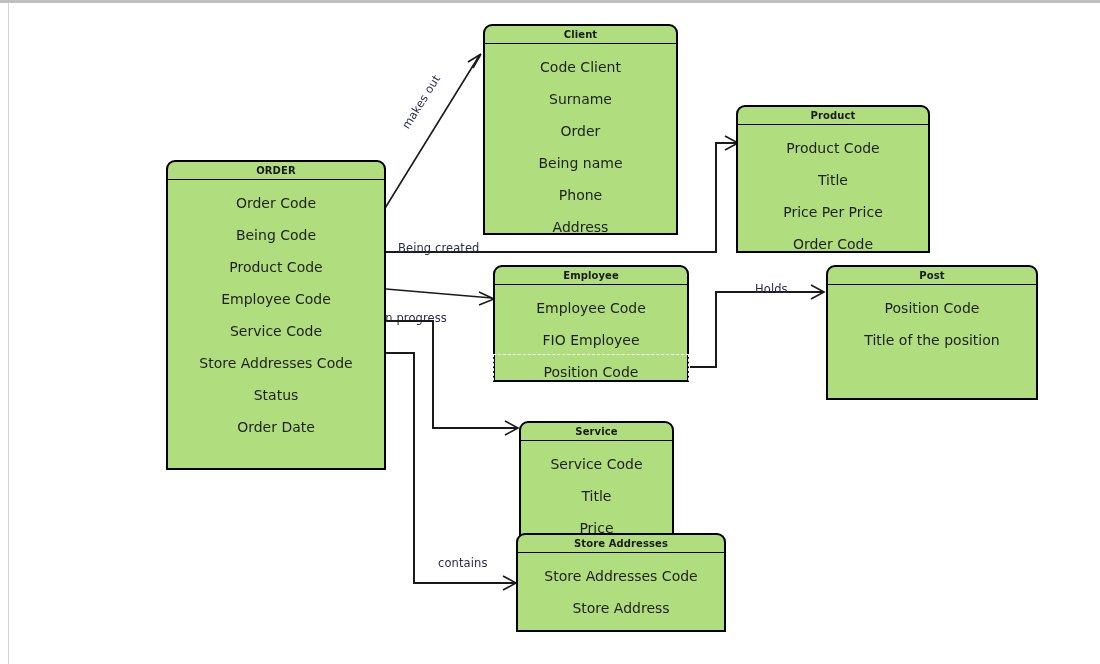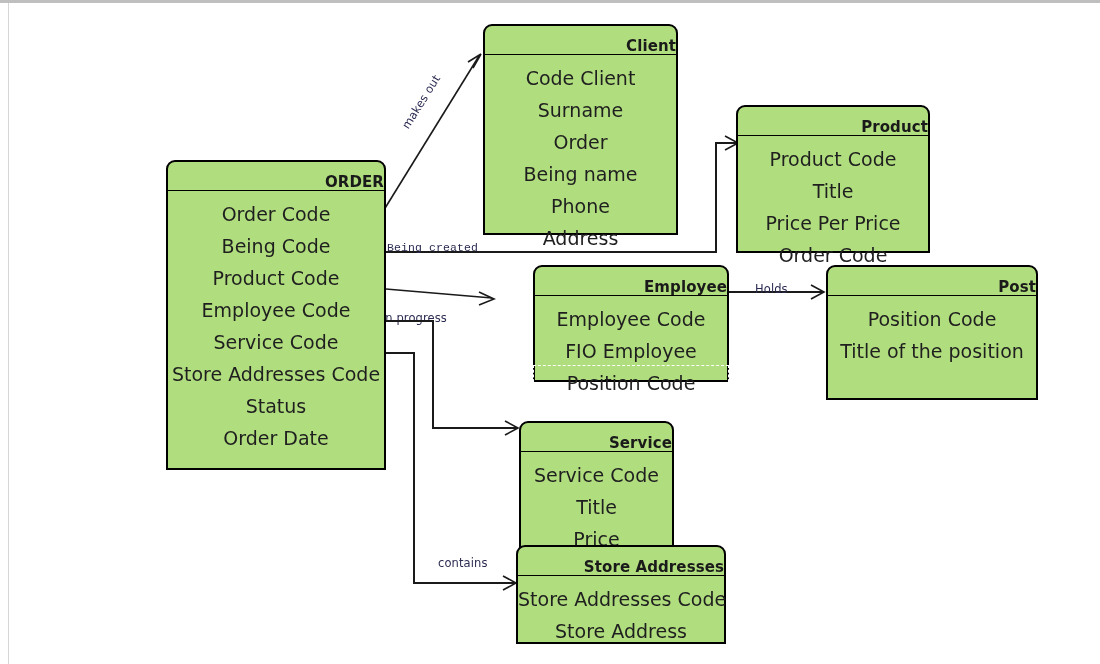--- a/index.html
+++ b/index.html
@@ -32,33 +32,33 @@
   
   .entity {
     position: absolute;
     box-sizing: border-box;
     background: #b0dd7e;
     border: 2px solid #000000;
     border-radius: 9px 9px 0 0;
     color: #1a1a1a;
   }
   .entity-title {
-    font-size: 15px;
+    font-size: 10px;
     font-weight: bold;
-    text-align: right;
+    text-align: center;
     line-height: 16px;
-    padding-top: 12px;
+    padding-top: 1px;
     border-bottom: 1.6px solid #000000;
     letter-spacing: 0.1px;
   }
   .entity-body {
     padding-top: 7px;
   }
   .attr {
-    font-size: 19px;
+    font-size: 14px;
     line-height: 32px;
     text-align: center;
     white-space: nowrap;
     color: #1f1f1f;
   }
   .attr.selected {
     outline: 1.5px dashed #ffffff;
     outline-offset: 1px;
   }
 
@@ -95,21 +95,21 @@
     <polyline points="468,62 481,54 473,68" fill="none" stroke="#1a1a1a" stroke-width="1.6"></polyline>
   </svg>
   <div class="edge-label" style="left:399px; top:124px; transform:rotate(-58deg); transform-origin:left top;">makes out</div>
 
   <div class="seg h" style="left:374px; top:251px; width:343px;"></div>
   <div class="seg v" style="left:715px; top:142px; height:110px;"></div>
   <div class="seg h" style="left:715px; top:142px; width:22px;"></div>
   <svg class="arrow-svg" style="left:725px; top:134px; width:20px; height:20px;">
     <polyline points="0,2 13,9 0,16" fill="none" stroke="#1a1a1a" stroke-width="1.6"></polyline>
   </svg>
-  <div class="edge-label" style="left:387px; top:241px;font-family:Liberation Mono, monospace;">Being created</div>
+  <div class="edge-label" style="left:398px; top:241px;">Being created</div>
 
   <svg class="arrow-svg" style="left:0;top:0;width:1100px;height:664px;">
     <line x1="374" y1="288" x2="492" y2="298" stroke="#1a1a1a" stroke-width="1.6"></line>
     <polyline points="479,292 494,299 479,305" fill="none" stroke="#1a1a1a" stroke-width="1.6"></polyline>
   </svg>
   <div class="edge-label" style="left:382px; top:311px;">in progress</div>
 
   <div class="seg h" style="left:690px; top:366px; width:27px;"></div>
   <div class="seg v" style="left:715px; top:291px; height:76px;"></div>
   <div class="seg h" style="left:715px; top:291px; width:108px;"></div>
@@ -162,21 +162,21 @@
   <div class="entity" style="left:736px; top:105px; width:194px; height:148px;">
     <div class="entity-title">Product</div>
     <div class="entity-body">
       <div class="attr">Product Code</div>
       <div class="attr">Title</div>
       <div class="attr">Price Per Price</div>
       <div class="attr">Order Code</div>
     </div>
   </div>
 
-  <div class="entity" style="left:493px; top:265px; width:196px; height:117px;margin-left:40px;">
+  <div class="entity" style="left:493px; top:265px; width:196px; height:117px;">
     <div class="entity-title">Employee</div>
     <div class="entity-body">
       <div class="attr">Employee Code</div>
       <div class="attr">FIO Employee</div>
       <div class="attr selected">Position Code</div>
     </div>
   </div>
 
   <div class="entity" style="left:826px; top:265px; width:212px; height:135px;">
     <div class="entity-title">Post</div>
@@ -188,21 +188,21 @@
 
   <div class="entity" style="left:519px; top:397px; width:155px; height:151px;margin-top:24px;">
     <div class="entity-title">Service</div>
     <div class="entity-body">
       <div class="attr">Service Code</div>
       <div class="attr">Title</div>
       <div class="attr">Price</div>
     </div>
   </div>
 
-  <div class="entity" style="left:516px; top:545px; width:210px; height:99px;">
+  <div class="entity" style="left:516px; top:533px; width:210px; height:99px;">
     <div class="entity-title">Store Addresses</div>
     <div class="entity-body">
       <div class="attr">Store Addresses Code</div>
       <div class="attr">Store Address</div>
     </div>
   </div>
 
 </div>
 
 </body></html>

